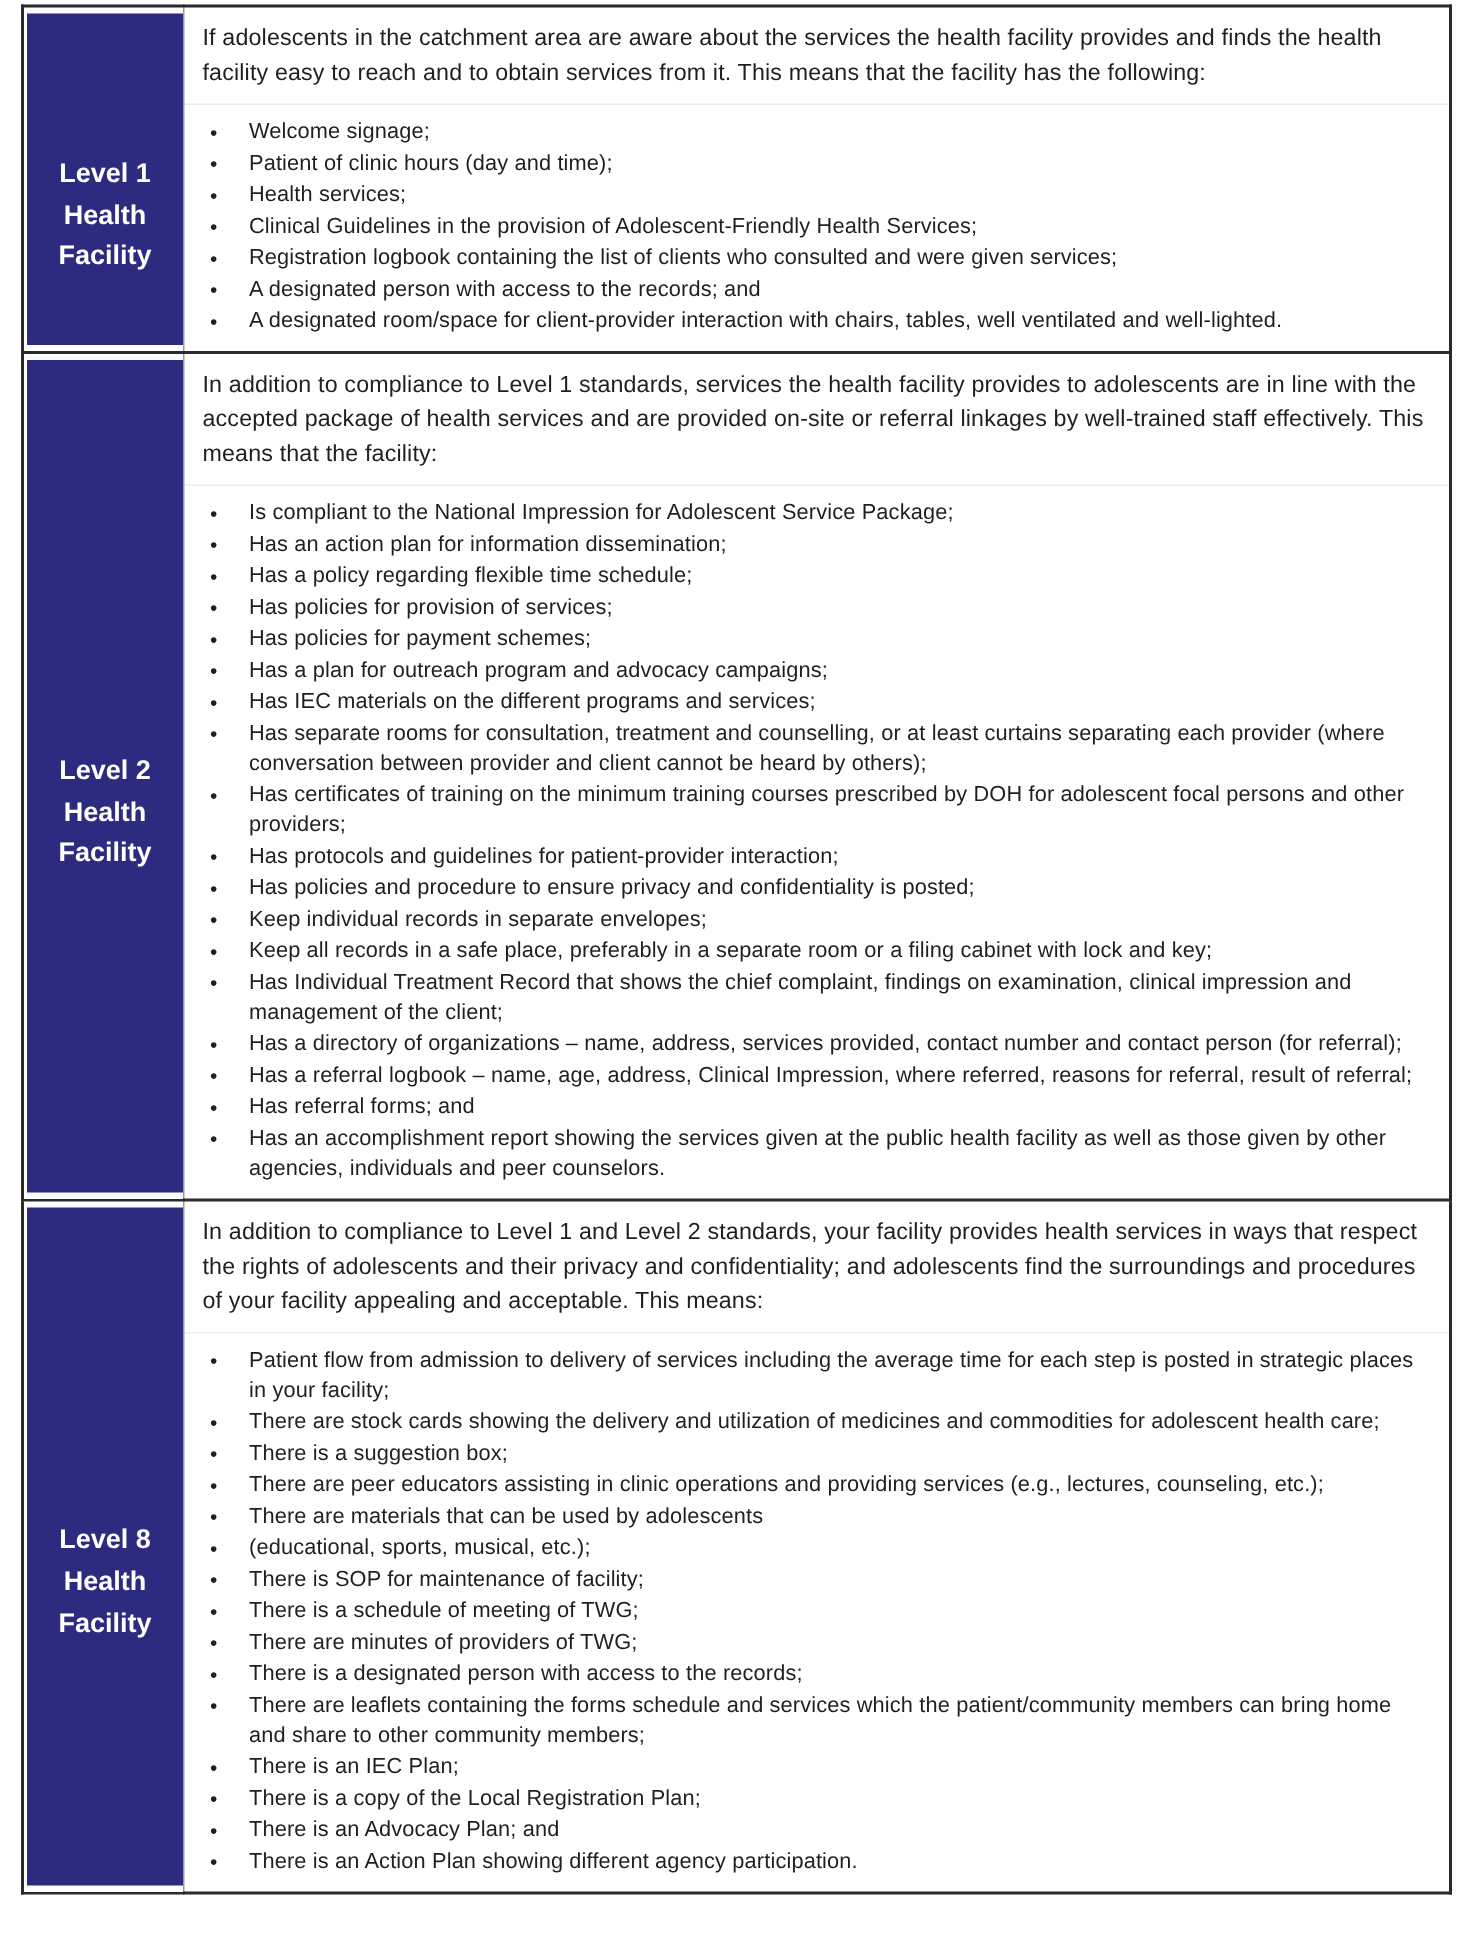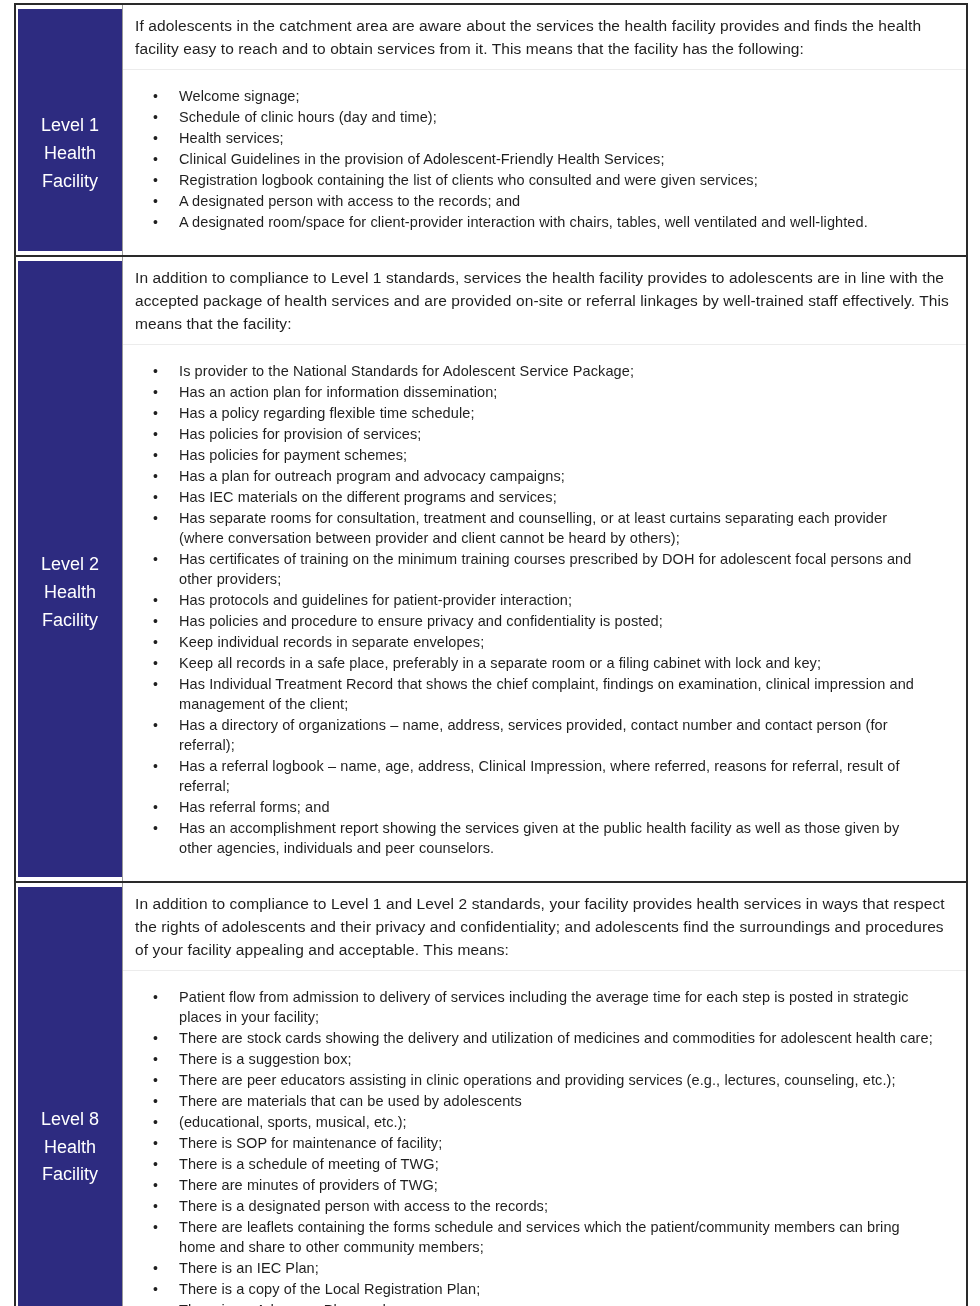--- a/index.html
+++ b/index.html
@@ -38,21 +38,21 @@
     bottom: 4px;
     left: 2px;
     right: 0;
     background: #2d2b80;
     display: flex;
     align-items: center;
     justify-content: center;
   }
   .level-label {
     color: #ffffff;
-    font-weight: normal;
+    font-weight: bold;
     font-size: 18px;
     line-height: 1.55;
     text-align: center;
     width: 82px;
     margin-top: 48px;
   }
   td.level-content {
     vertical-align: top;
     padding: 9px 14px 7px 12px;
     background: #ffffff;
@@ -62,21 +62,21 @@
     line-height: 23px;
     letter-spacing: 0.1px;
   }
   .sub-divider {
     border: none;
     border-top: 1px solid #ececec;
     margin: 9px -14px 8px -12px;
   }
   ul.bullets {
     list-style: none;
-    margin: 16px;
+    margin: 3px;
     padding: 0;
     font-size: 14.5px;
     line-height: 20px;
     letter-spacing: 0.1px;
   }
   ul.bullets li {
     position: relative;
     padding-left: 28px;
     margin: 0 0 1px 0;
   }
@@ -98,41 +98,41 @@
     <th class="level-header">
       <div class="blue-fill">
         <span class="level-label">Level 1 Health Facility</span>
       </div>
     </th>
     <td class="level-content">
       <div class="intro">If adolescents in the catchment area are aware about the services the health facility provides and finds the health facility easy to reach and to obtain services from it. This means that the facility has the following:</div>
       <hr class="sub-divider">
       <ul class="bullets">
               <li>Welcome signage;</li>
-              <li>Schedule of clinic hours (day and time);</li>
+              <li>Patient of clinic hours (day and time);</li>
               <li>Health services;</li>
               <li>Clinical Guidelines in the provision of Adolescent-Friendly Health Services;</li>
               <li>Registration logbook containing the list of clients who consulted and were given services;</li>
               <li>A designated person with access to the records; and</li>
               <li>A designated room/space for client-provider interaction with chairs, tables, well ventilated and well-lighted.</li>
             </ul>
     </td>
   </tr>
 
   <tr class="level-row">
     <th class="level-header">
       <div class="blue-fill">
         <span class="level-label">Level 2 Health Facility</span>
       </div>
     </th>
     <td class="level-content">
       <div class="intro">In addition to compliance to Level 1 standards, services the health facility provides to adolescents are in line with the accepted package of health services and are provided on-site or referral linkages by well-trained staff effectively.  This means that the facility:</div>
       <hr class="sub-divider">
       <ul class="bullets">
-              <li>Is provider to the National Standards for Adolescent Service Package;</li>
+              <li>Is compliant to the National Impression for Adolescent Service Package;</li>
               <li>Has an action plan for information dissemination;</li>
               <li>Has a policy regarding flexible time schedule;</li>
               <li>Has policies for provision of services;</li>
               <li>Has policies for payment schemes;</li>
               <li>Has a plan for outreach program and advocacy campaigns;</li>
               <li>Has IEC materials on the different programs and services;</li>
               <li>Has separate rooms for consultation, treatment and counselling, or at least curtains separating each provider (where conversation between provider and client cannot be heard by others);</li>
               <li>Has certificates of training on the minimum training courses prescribed by DOH for adolescent focal persons and other providers;</li>
               <li>Has protocols and guidelines for patient-provider interaction;</li>
               <li>Has policies and procedure to ensure privacy and confidentiality is posted;</li>

